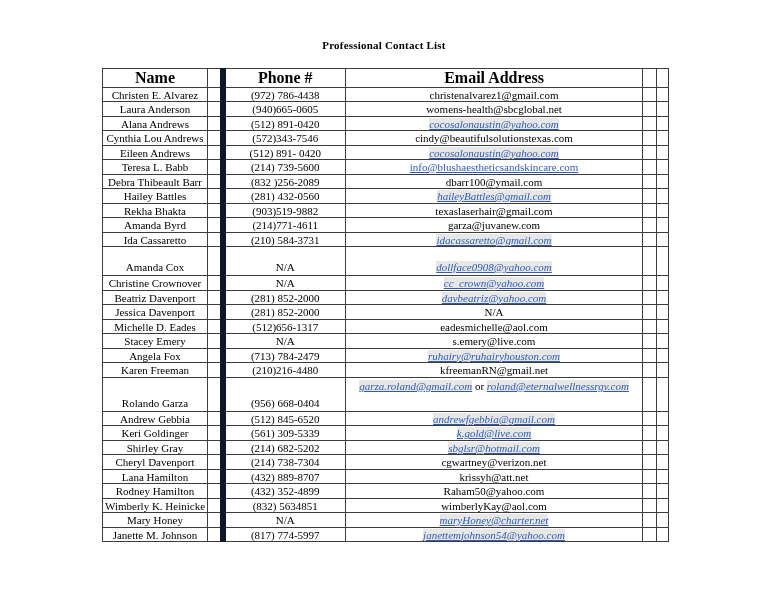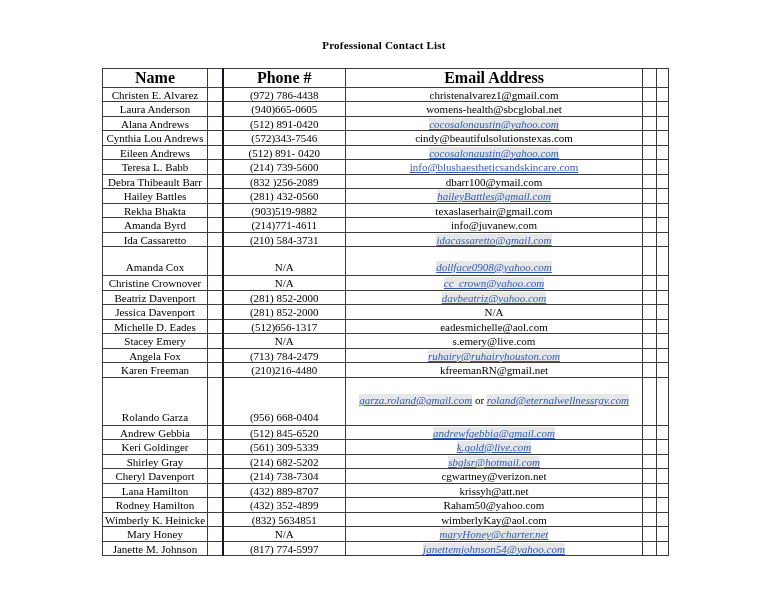--- a/index.html
+++ b/index.html
@@ -21,24 +21,24 @@
   }
   .contacts th, .contacts td {
     border:1px solid #3c3c3c;
     text-align:center; vertical-align:middle;
     font-size:11px; line-height:1.12;
     height:13.5px; padding:0 2px;
     overflow:hidden; white-space:nowrap;
   }
   .contacts th { font-size:16px; font-weight:bold; height:14.5px; }
   
-  .contacts th.col-phone, .contacts td.col-phone { border-left:2px solid #0f172a; }
+  .contacts th.col-phone, .contacts td.col-phone { border-left:6px solid #0f172a; }
   tr.tall-a td { height:26px; vertical-align:bottom; padding-bottom:2px; }
   tr.tall-b td { height:29px; vertical-align:bottom; padding-bottom:2px; }
-  tr.tall-b td.email-top { vertical-align:top; padding-top:16px; }
+  tr.tall-b td.email-top { vertical-align:top; padding-top:2px; }
   .link { color:var(--link-color,#2e5cb8); text-decoration:underline; cursor:pointer; }
   .shaded { background:var(--shade-color,#e7e7e7);font-style:italic; }
 </style>
 </head>
 <body>
 
 <div class="page">
   <h1 class="doc-title">Professional Contact List</h1>
 
   <table class="contacts">
@@ -130,21 +130,21 @@
           <td></td>
           <td class="col-phone">(903)519-9882</td>
           <td><span>texaslaserhair@gmail.com</span></td>
           <td></td>
           <td></td>
         </tr>
         <tr>
           <td>Amanda Byrd</td>
           <td></td>
           <td class="col-phone">(214)771-4611</td>
-          <td><span>info@juvanew.com</span></td>
+          <td><span>garza@juvanew.com</span></td>
           <td></td>
           <td></td>
         </tr>
         <tr>
           <td>Ida Cassaretto</td>
           <td></td>
           <td class="col-phone">(210) 584-3731</td>
           <td><span class="link shaded">idacassaretto@gmail.com</span></td>
           <td></td>
           <td></td>

